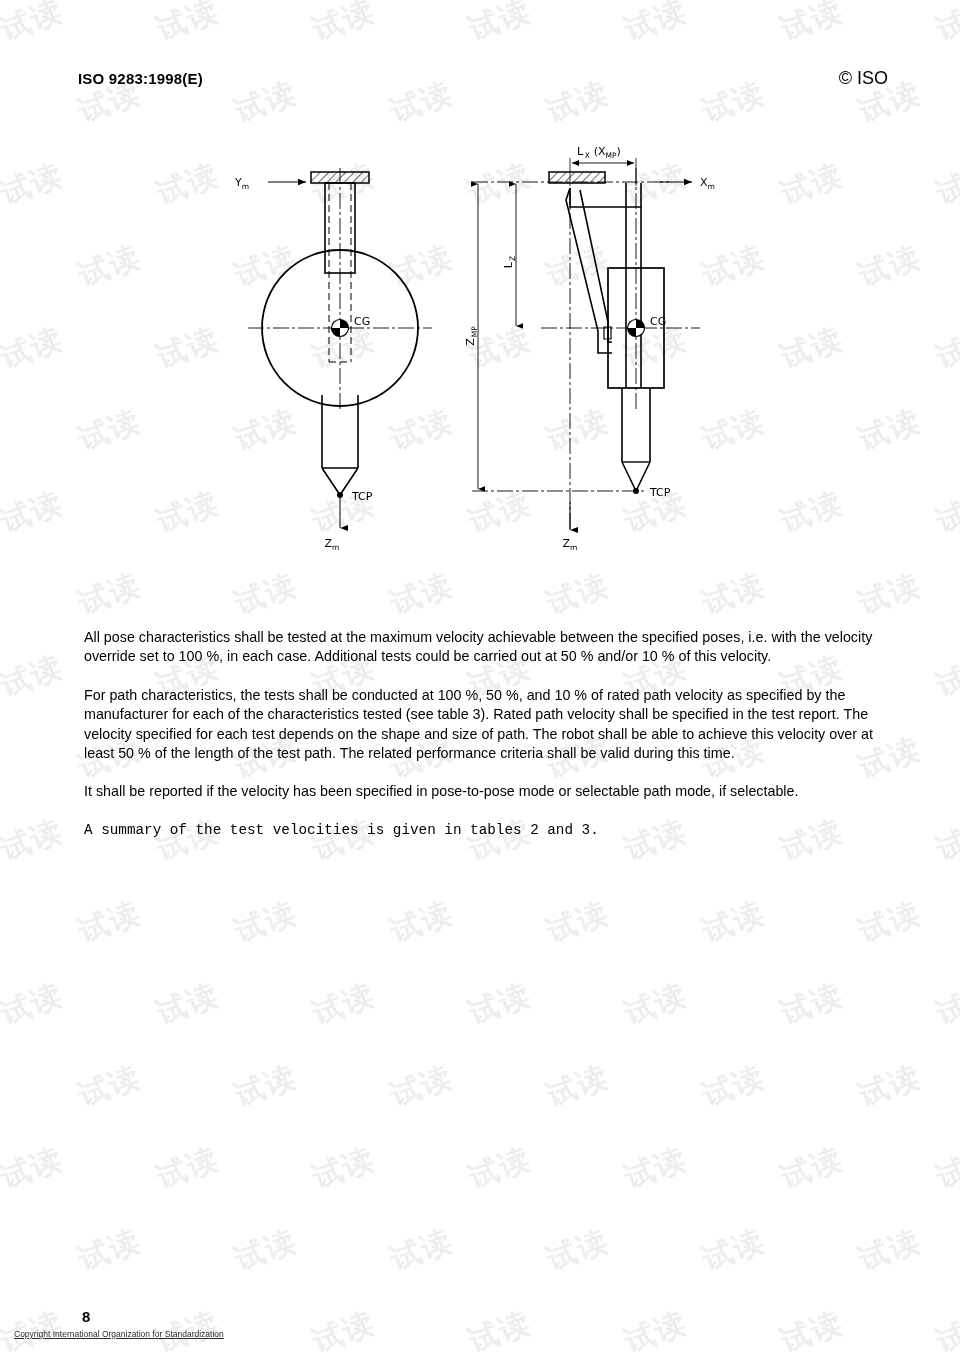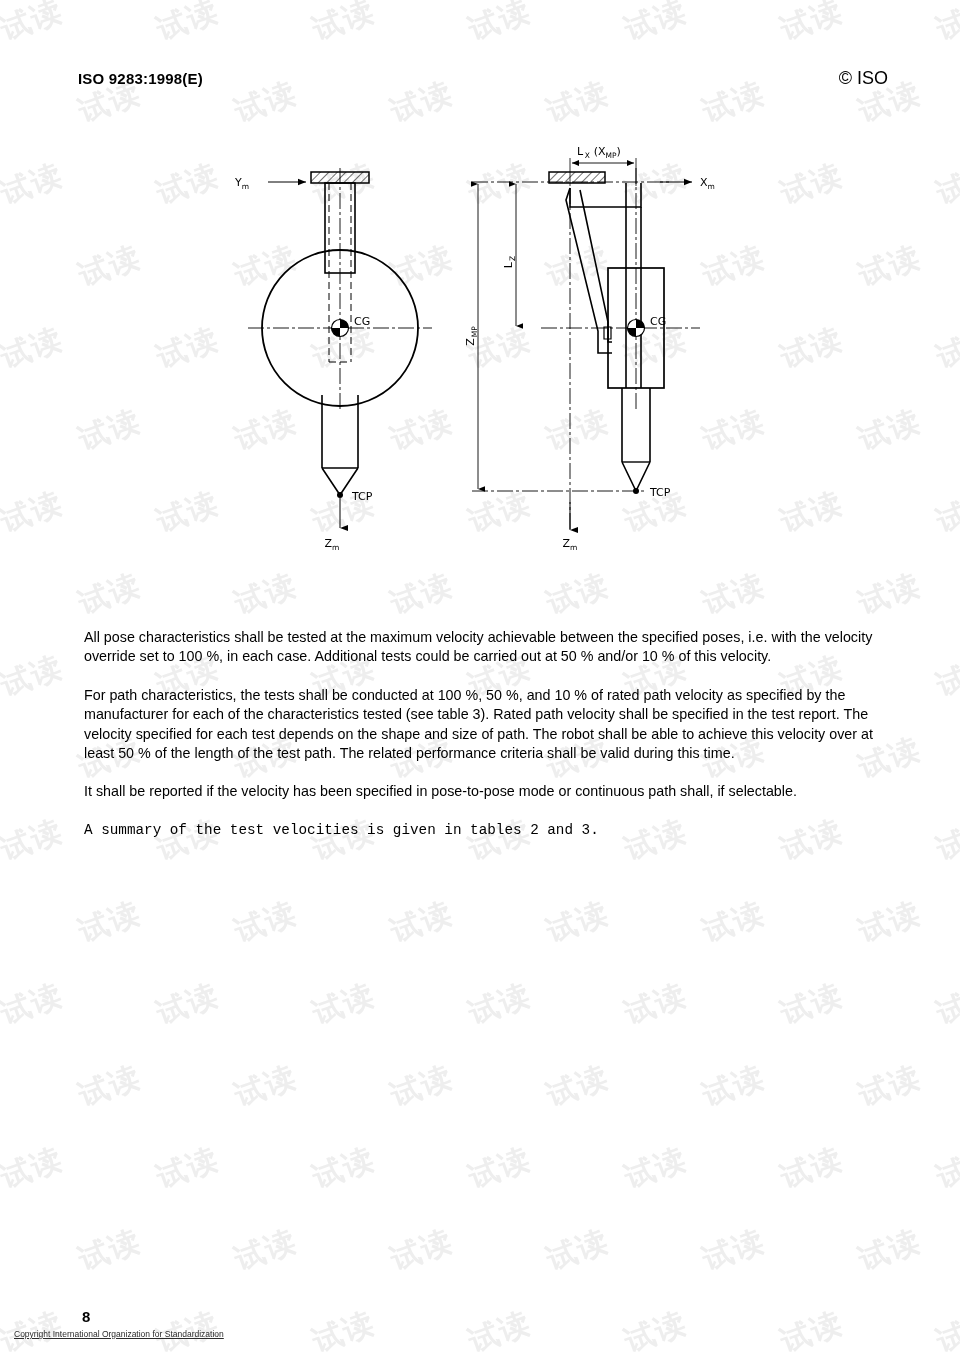--- a/index.html
+++ b/index.html
@@ -397,21 +397,21 @@
           </g>
 
         </svg>
       </div>
 
     </div>
 
     <div id="body-block">
       <p class="para">All pose characteristics shall be tested at the maximum velocity achievable between the specified poses, i.e. with the velocity override set to 100 %, in each case. Additional tests could be carried out at 50 % and/or 10 % of this velocity.</p>
       <p class="para">For path characteristics, the tests shall be conducted at 100 %, 50 %, and 10 % of rated path velocity as specified by the manufacturer for each of the characteristics tested (see table 3). Rated path velocity shall be specified in the test report. The velocity specified for each test depends on the shape and size of path. The robot shall be able to achieve this velocity over at least 50 % of the length of the test path. The related performance criteria shall be valid during this time.</p>
-      <p class="para">It shall be reported if the velocity has been specified in pose-to-pose mode or continuous path shall, if selectable.</p>
+      <p class="para">It shall be reported if the velocity has been specified in pose-to-pose mode or selectable path mode, if selectable.</p>
       <p class="para">A summary of the test velocities is given in tables 2 and 3.</p>
     </div>
 
     <div id="footer">
       <span id="page-number">8</span>
       <span id="copyright-line">Copyright International Organization for Standardization</span>
     </div>
 
   </div>
 </div>

